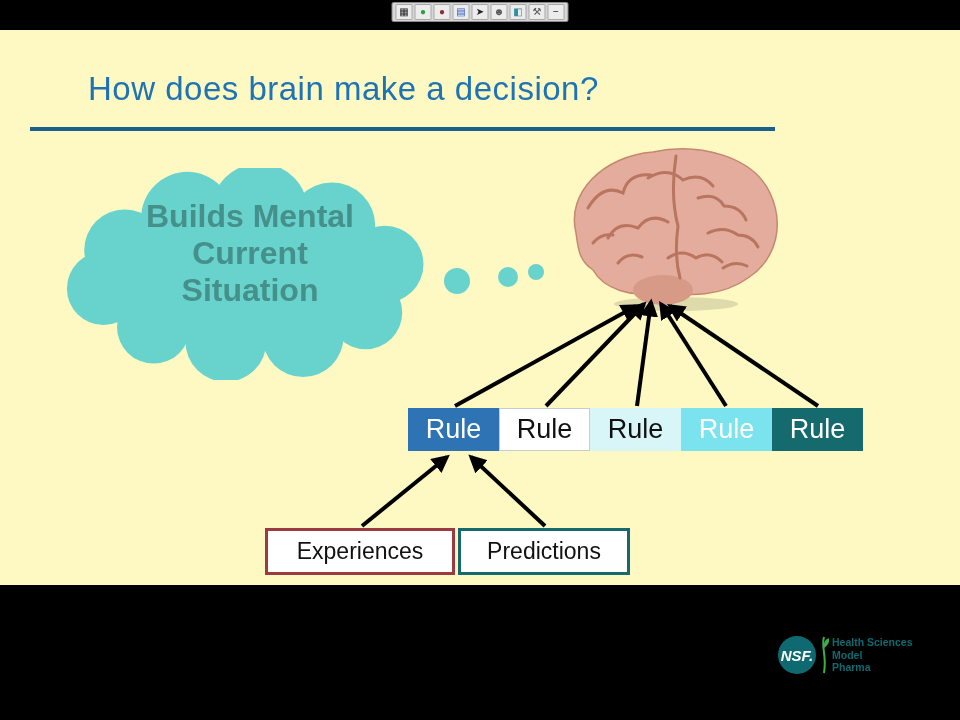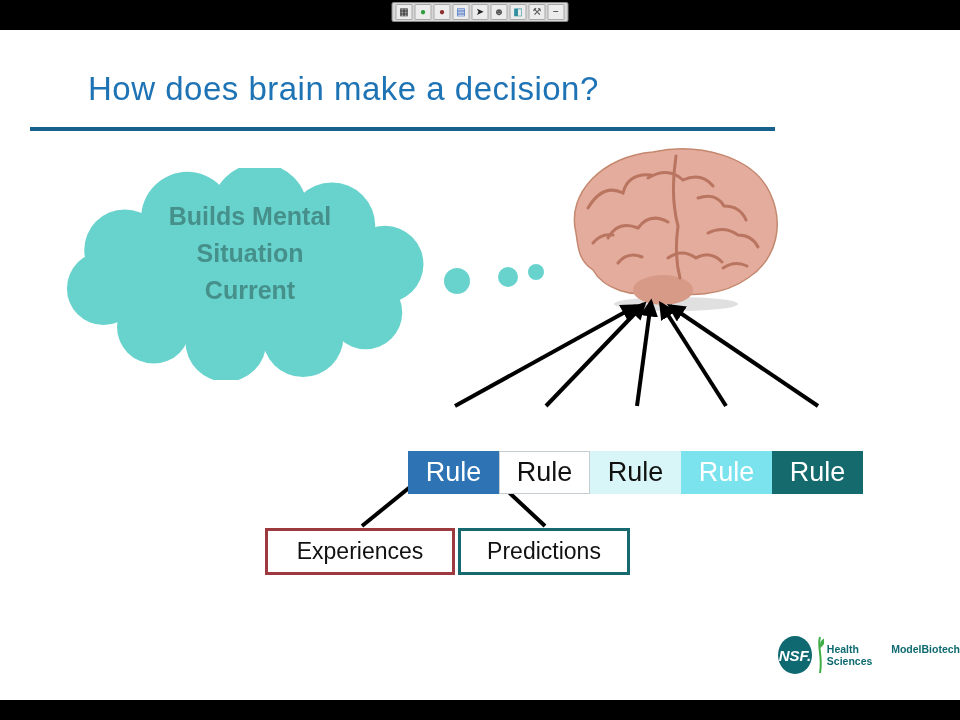--- a/index.html
+++ b/index.html
@@ -8,54 +8,54 @@
 
   
   .toolbar{position:absolute;top:2px;left:50%;transform:translateX(-50%);
            display:flex;gap:2px;align-items:center;background:#d6d6d6;
            border:1px solid #8a8a8a;padding:1px 3px;border-radius:2px;}
   .tb-icon{width:15px;height:14px;display:flex;align-items:center;justify-content:center;
            font-size:10px;line-height:1;background:#ececec;border:1px solid #a8a8a8;
            border-radius:1px;cursor:default;}
 
   
-  .slide{position:absolute;left:0;top:30px;width:960px;height:670px;background:#ffffff;}
+  .slide{position:absolute;left:0;top:30px;width:960px;height:555px;background:#fef9c3;}
 
   .title{position:absolute;left:88px;top:40px;font-size:33px;letter-spacing:.5px;
          color:var(--title);white-space:nowrap;}
   .divider{position:absolute;left:30px;top:97px;width:745px;height:4px;background:var(--divider);}
 
   .cloud-svg{position:absolute;left:55px;top:138px;}
   .cloud-part{fill:var(--cloud);}
   .cloud-text{position:absolute;left:115px;top:168px;width:270px;text-align:center;
-              font-size:25px;font-weight:bold;color:var(--cloudtext);line-height:37px;}
+              font-size:32px;font-weight:bold;color:var(--cloudtext);line-height:37px;}
   .dot{position:absolute;border-radius:50%;background:var(--cloud);}
   .dot1{left:444px;top:238px;width:26px;height:26px;}
   .dot2{left:498px;top:237px;width:20px;height:20px;}
   .dot3{left:528px;top:234px;width:16px;height:16px;}
 
   .brain-svg{position:absolute;left:548px;top:108px;}
 
   .arrows{position:absolute;left:0;top:0;width:960px;height:670px;pointer-events:none;}
 
   .rule-row{position:absolute;left:408px;top:378px;display:flex;}
   .rule-box{width:91px;height:43px;display:flex;align-items:center;justify-content:center;
-            font-size:27px;box-sizing:border-box;margin-top:43px;}
+            font-size:27px;box-sizing:border-box;}
 
   .input-box{position:absolute;background:#fff;display:flex;align-items:center;
              justify-content:center;font-size:23px;color:#111;box-sizing:border-box;
              border:3px solid #000;}
   .box-exp{left:265px;top:498px;width:190px;height:47px;}
   .box-pred{left:458px;top:498px;width:172px;height:47px;}
 
   .nsf-logo{position:absolute;left:778px;top:604px;display:flex;align-items:center;gap:3px;}
   .nsf-circle{width:38px;height:38px;border-radius:50%;background:var(--nsf);
               color:#fff;display:flex;align-items:center;justify-content:center;
               font-size:15px;font-weight:bold;font-style:italic;}
-  .nsf-lines{display:flex;flex-direction:row;justify-content:center;}
+  .nsf-lines{display:flex;flex-direction:column;justify-content:center;}
   .nsf-lines div{font-size:10.5px;font-weight:bold;color:var(--nsf);line-height:12.5px;}
 </style>
 </head>
 <body>
 
 <div class="screen" style="--title: #1E73B5; --divider: #17618C; --cloud: #68D2CD; --cloudtext: #46908B; --nsf: #0E6A70;">
 
   <div class="toolbar">
       <span class="tb-icon" style="color: rgb(34, 34, 34);">▦</span>
       <span class="tb-icon" style="color: rgb(47, 158, 63);">●</span>
@@ -81,22 +81,22 @@
       <circle class="cloud-part" cx="285" cy="60" r="45"></circle>
       <circle class="cloud-part" cx="340" cy="100" r="40"></circle>
       <circle class="cloud-part" cx="320" cy="150" r="38"></circle>
       <circle class="cloud-part" cx="255" cy="175" r="42"></circle>
       <circle class="cloud-part" cx="175" cy="180" r="42"></circle>
       <circle class="cloud-part" cx="100" cy="165" r="38"></circle>
       <circle class="cloud-part" cx="48" cy="125" r="38"></circle>
     </svg>
     <div class="cloud-text">
         <div>Builds Mental</div>
+        <div>Current</div>
         <div>Situation</div>
-        <div>Current</div>
       </div>
 
     <div class="dot dot1"></div>
     <div class="dot dot2"></div>
     <div class="dot dot3"></div>
 
     <svg class="brain-svg" width="240" height="175" viewBox="0 0 240 175">
       <ellipse cx="128" cy="166" rx="62" ry="7" fill="rgba(0,0,0,0.12)"></ellipse>
       <path d="M 28 95 C 18 55, 55 18, 105 14 C 150 4, 205 18, 222 55
                C 236 85, 230 120, 200 140 C 175 158, 140 160, 110 152
@@ -146,18 +146,18 @@
 
     <div class="nsf-logo">
       <div class="nsf-circle">NSF.</div>
       <svg width="10" height="42">
         <path d="M5 3 C 2 13, 8 22, 5 39" fill="none" stroke="#3FAE49" stroke-width="2"></path>
         <path d="M5 14 q 6 -4 5 -10 q -6 2 -5 10 Z" fill="#3FAE49"></path>
       </svg>
       <div class="nsf-lines">
         <div>Health Sciences</div>
         <div>Model</div>
-        <div>Biotech</div>
+        <div>Pharma</div>
       </div>
     </div>
 
   </div>
 </div>
 
 </body></html>

